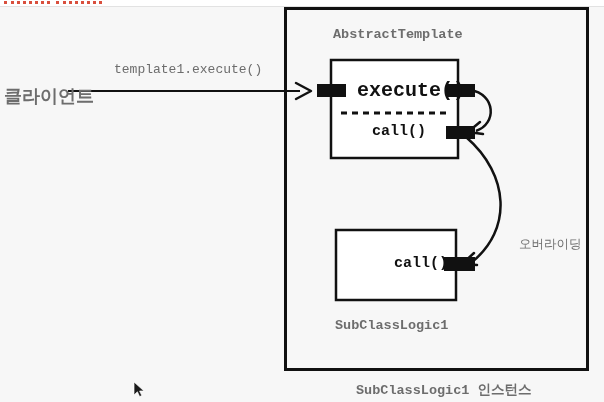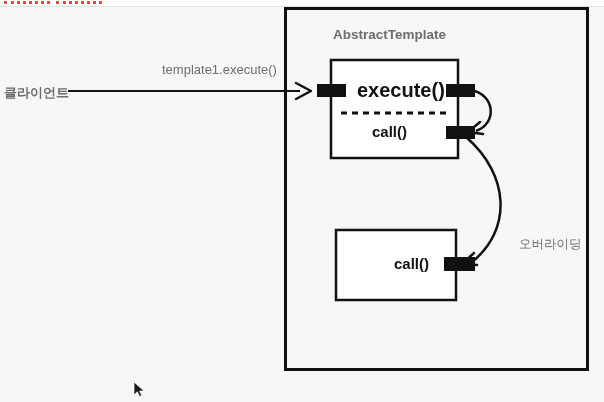--- a/index.html
+++ b/index.html
@@ -51,26 +51,27 @@
     width: 604px;
     height: 402px;
   }
 
   
   .lbl {
     position: absolute;
     white-space: nowrap;
     color: #6d6d6d;
     font-weight: bold;
+    font-family: Liberation Mono, monospace;
   }
   .lbl.thin { font-weight: normal; }
   .lbl.blk { color: #111111; font-weight: bold; }
 
-  #label-client       { left: 4px;   top: 84px;  font-size: 13px; }
-  #label-call-msg     { left: 114px; top: 62px;  font-size: 13px; font-weight: normal; margin-left: 48px; }
+  #label-client       { left: 4px;   top: 84px;  font-size: 18px; }
+  #label-call-msg     { left: 114px; top: 62px;  font-size: 13px; font-weight: normal; }
   #label-abstract     { left: 333px; top: 27px;  font-size: 13.5px; }
   #label-execute      { left: 357px; top: 79px;  font-size: 20px; color:#111; }
   #label-call-parent  { left: 372px; top: 123px; font-size: 15px; color:#111; }
   #label-overriding   { left: 519px; top: 188px; font-size: 12.5px; font-weight: normal; margin-top: 48px; }
   #label-call-sub     { left: 394px; top: 255px; font-size: 15px; color:#111; }
   #label-subclass     { left: 335px; top: 318px; font-size: 13.5px; }
   #label-instance     { left: 356px; top: 381px; font-size: 13.5px; }
 
   
   #cursor {
@@ -126,19 +127,21 @@
   <div class="lbl" id="label-abstract">AbstractTemplate</div>
 
   <div class="lbl blk" id="label-execute">execute()</div>
 
   <div class="lbl blk" id="label-call-parent">call()</div>
 
   <div class="lbl thin" id="label-overriding">오버라이딩</div>
 
   <div class="lbl blk" id="label-call-sub">call()</div>
 
+  <div class="lbl" id="label-subclass">SubClassLogic1</div>
 
+  <div class="lbl" id="label-instance">SubClassLogic1 인스턴스</div>
 
   <svg id="cursor" viewBox="0 0 14 18">
     <path d="M 1 1 L 1 14 L 4.4 10.8 L 6.6 15.6 L 8.8 14.6 L 6.6 10 L 11 10 Z" fill="#1a1a1a" stroke="#ffffff" stroke-width="0.7"></path>
   </svg>
 
 </div>
 
 </body></html>

